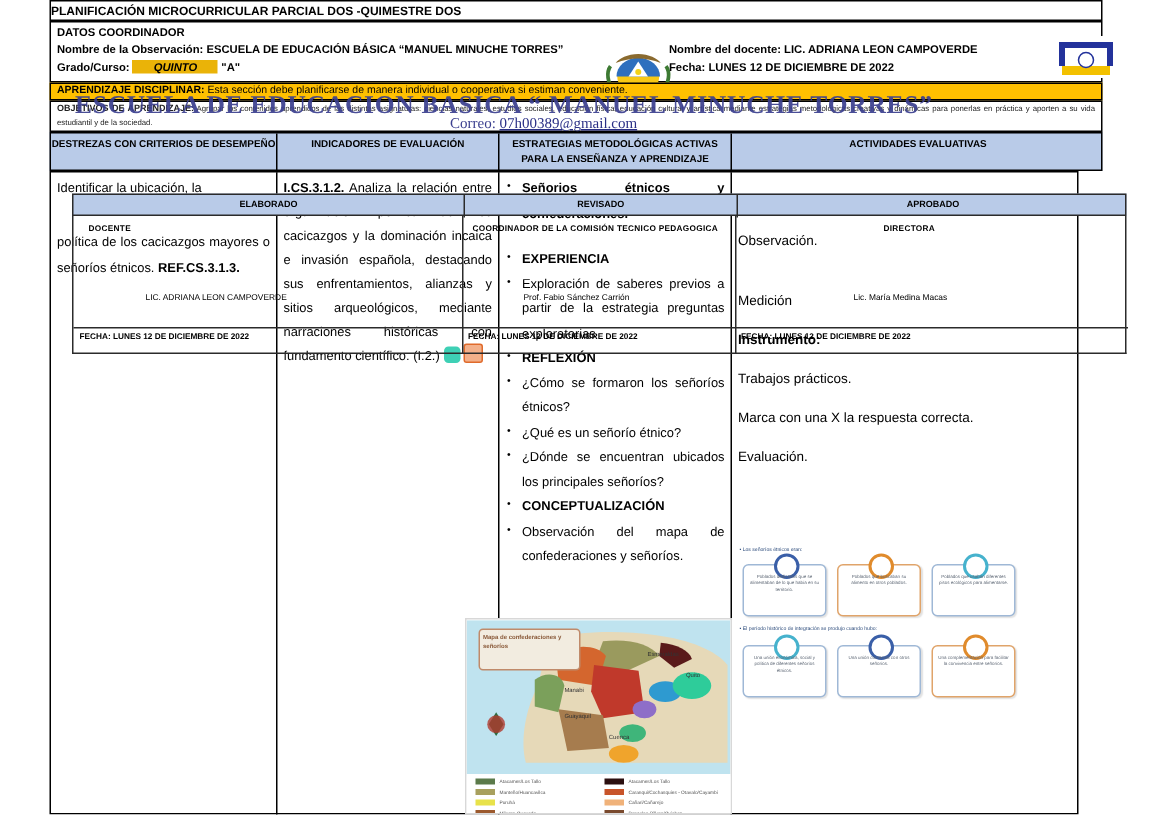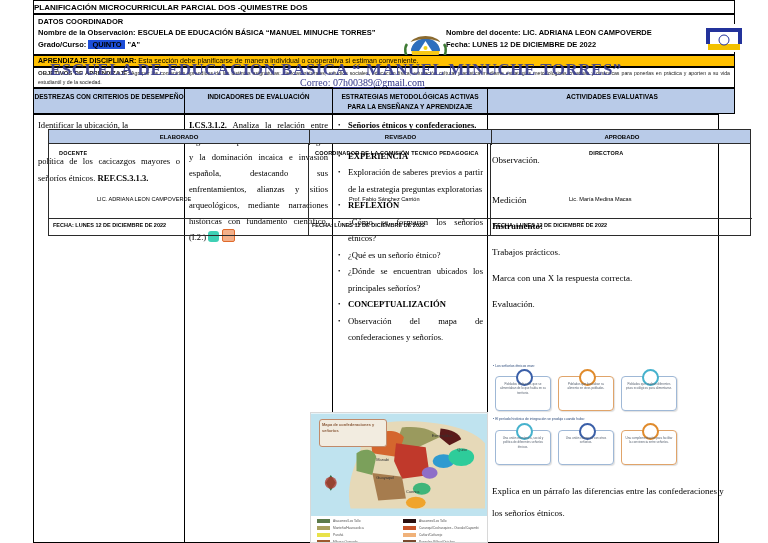--- a/index.html
+++ b/index.html
@@ -14,40 +14,40 @@
   #title-bar{left:33px;top:0;width:702px;height:14px;
     font-size:8px;font-weight:bold;line-height:13px;text-align:left;}
 
   #datos-box{left:33px;top:14px;width:702px;height:41px;}
   .dato{position:absolute;font-size:7.5px;font-weight:bold;white-space:nowrap;}
   #d-titulo{left:4px;top:2px;}
   #d-inst{left:4px;top:13px;}
   #d-grado{left:4px;top:25px;}
   #d-doc{left:412px;top:13px;}
   #d-fecha{left:412px;top:25px;}
-  .hl{background:#1d4ed8;padding:0 4px;}
+  .hl{background:#eab308;padding:0 14px;font-style:italic;}
 
   #aprend-bar{left:33px;top:55px;width:702px;height:12px;background:#ffc000;}
   #aprend-txt{position:absolute;left:4px;top:1px;font-size:7px;white-space:nowrap;}
   #aprend-txt b{font-weight:bold;}
 
   #obj-box{left:33px;top:67px;width:702px;height:21px;}
   #obj-txt{position:absolute;left:4px;top:1px;width:692px;font-size:5.2px;
     line-height:9px;text-align:justify;color:#222;}
   #obj-txt b{font-weight:bold;font-size:6px;}
 
   
   #colhead{left:33px;top:88px;width:702px;height:26px;background:#b9cbe8;}
   .ch{position:absolute;top:0;height:26px;box-sizing:border-box;
       border-left:1px solid #000;font-size:6.6px;font-weight:bold;
       text-align:center;line-height:9.5px;padding-top:3px;}
   .ch:first-child{border-left:none;}
 
   
-  #body-grid{left:33px;top:114px;width:686px;height:429px;font-family:Liberation Serif, serif;}
+  #body-grid{left:33px;top:114px;width:686px;height:429px;}
   .vline{position:absolute;top:0;width:1px;height:429px;background:#000;}
   .cell{position:absolute;box-sizing:border-box;padding:2px 4px;}
 
   .ctext{font-size:8.6px;line-height:16.5px;text-align:justify;}
   .ctext2{font-size:8.6px;line-height:16px;text-align:justify;}
   .bullets{list-style:none;margin:0;padding:0;font-size:8.6px;line-height:16.5px;}
   .bullets li{position:relative;padding-left:11px;text-align:justify;
               margin-bottom:0;}
   .bullets li:before{content:"\2022";position:absolute;left:1px;top:0;
               font-size:7px;}
@@ -234,23 +234,20 @@
       <div style="height:4px;"></div>
       <div style="font-weight:bold;">Técnica:</div>
       <div>Observación.</div>
       <div style="margin-top:14px;">Medición</div>
       <div style="font-weight:bold;">Instrumento:</div>
       <div>Trabajos prácticos.</div>
       <div>Marca con una X la respuesta correcta.</div>
       <div>Evaluación.</div>
     </div>
 
-    <div class="cell" style="left:454px;top:363px;width:248px;font-size:9px;line-height:22px;">
-      <span>Explica en un párrafo las diferencias entre las confederaciones y los señoríos étnicos.</span>
-    </div>
 
   </div>
 
   <div id="map">
     <svg viewBox="0 0 178 105" width="176" height="105">
       <rect width="178" height="105" fill="#bfe3ef"></rect>
       <path d="M56 12 C74 8 100 6 128 10 C150 13 168 20 176 30 L176 96 L40 96 C36 80 40 60 48 44 Z" fill="#e6d9b8"></path>
       <path d="M92 14 C110 12 124 16 130 24 L104 36 L86 30 Z" fill="#9a9a5e"></path>
       <path d="M131 15 C142 16 150 20 152 26 L140 32 L130 24 Z" fill="#5a1a1a"></path>
       <path d="M60 22 C74 16 88 16 94 24 L88 44 L62 40 Z" fill="#d4662e"></path>

